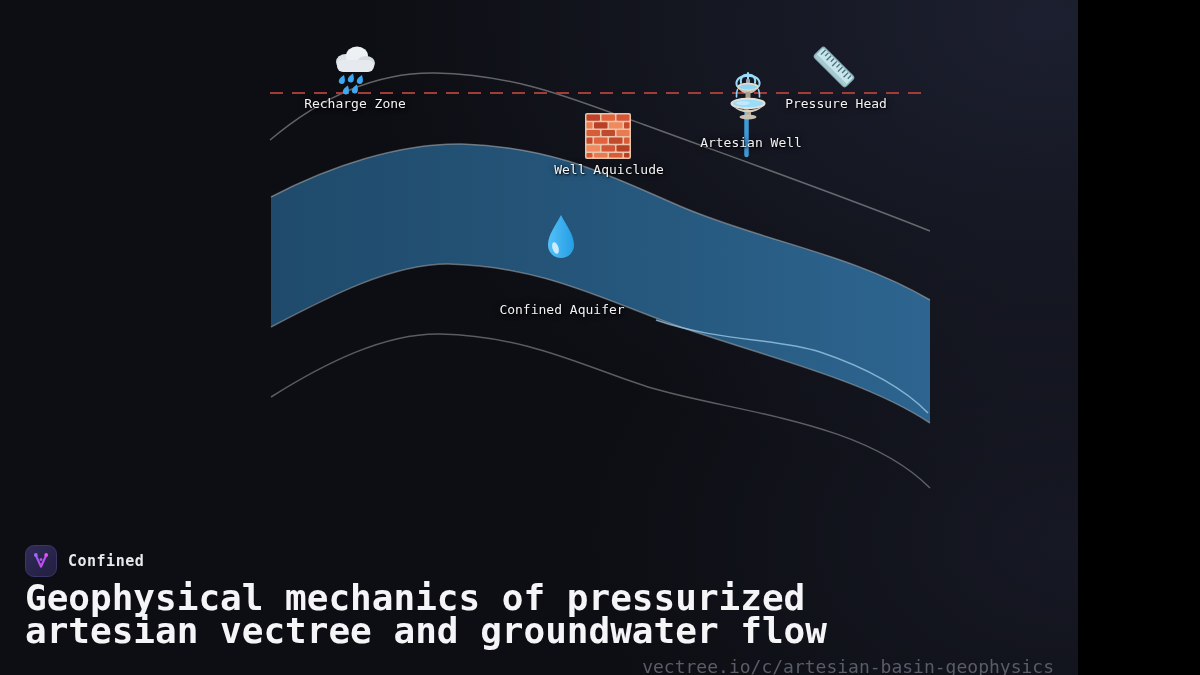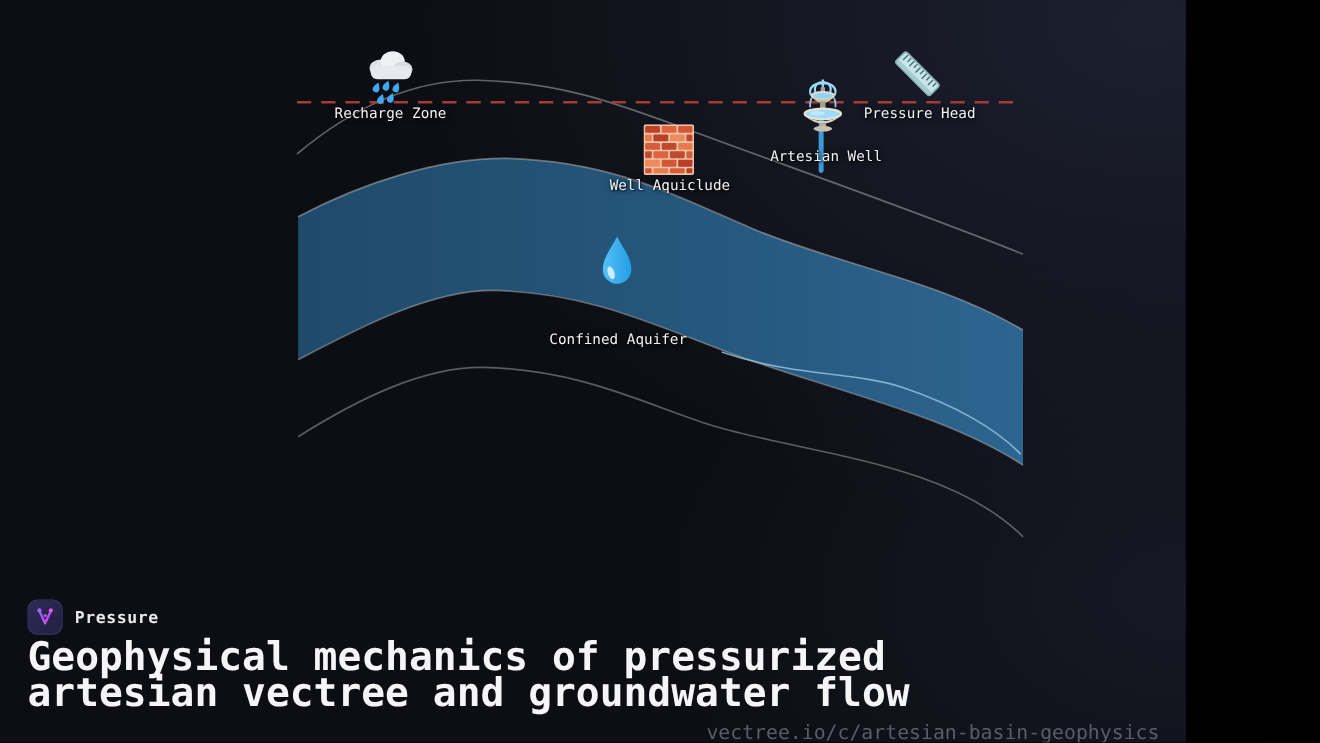--- a/index.html
+++ b/index.html
@@ -201,20 +201,20 @@
           <stop offset="0" stop-color="#8b5cf6"></stop>
           <stop offset="1" stop-color="#d946ef"></stop>
         </linearGradient>
       </defs>
       <path d="M10.5 10 L16 22 L21.5 10" fill="none" stroke="url(#vg)" stroke-width="2.4" stroke-linecap="round" stroke-linejoin="round"></path>
       <circle cx="10.5" cy="9.5" r="2" fill="#9d6bf7"></circle>
       <circle cx="21.5" cy="9.5" r="2" fill="#e156f2"></circle>
       <circle cx="16" cy="14.5" r="1.5" fill="#c04ef0"></circle>
     </svg>
   </div>
-  <div class="brand">Pressure</div>
+  <div class="brand">Confined</div>
   <div class="title">
     <div>Geophysical mechanics of pressurized</div>
     <div>artesian vectree and groundwater flow</div>
   </div>
   <div class="url">vectree.io/c/artesian-basin-geophysics</div>
 
 </div>
 
 </body></html>

